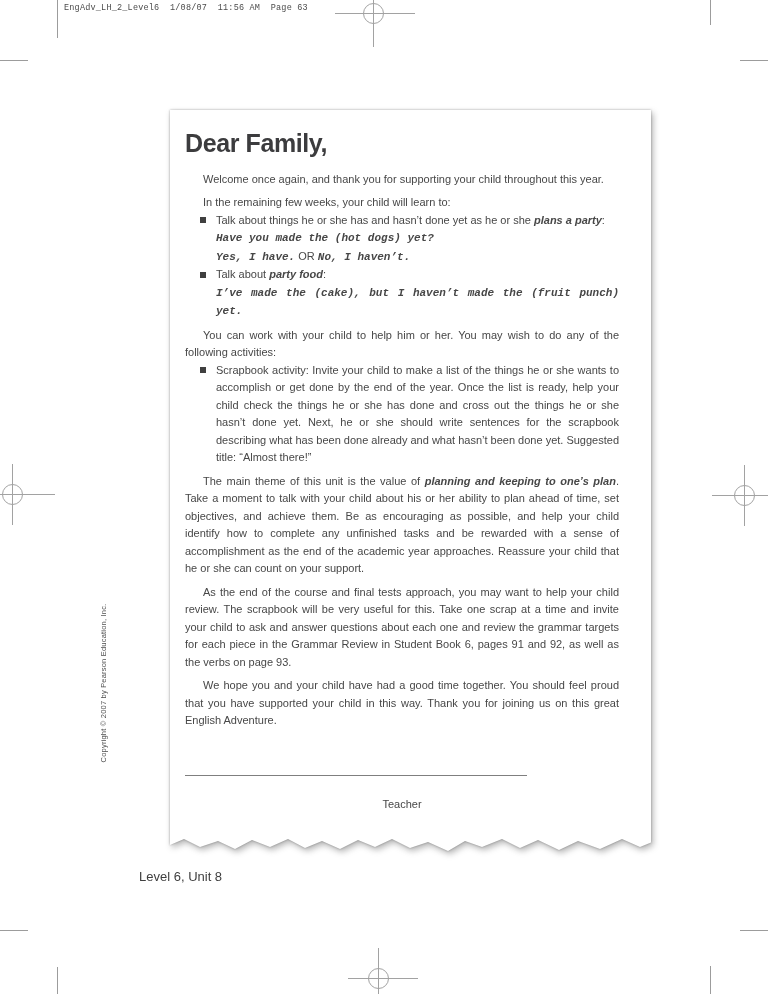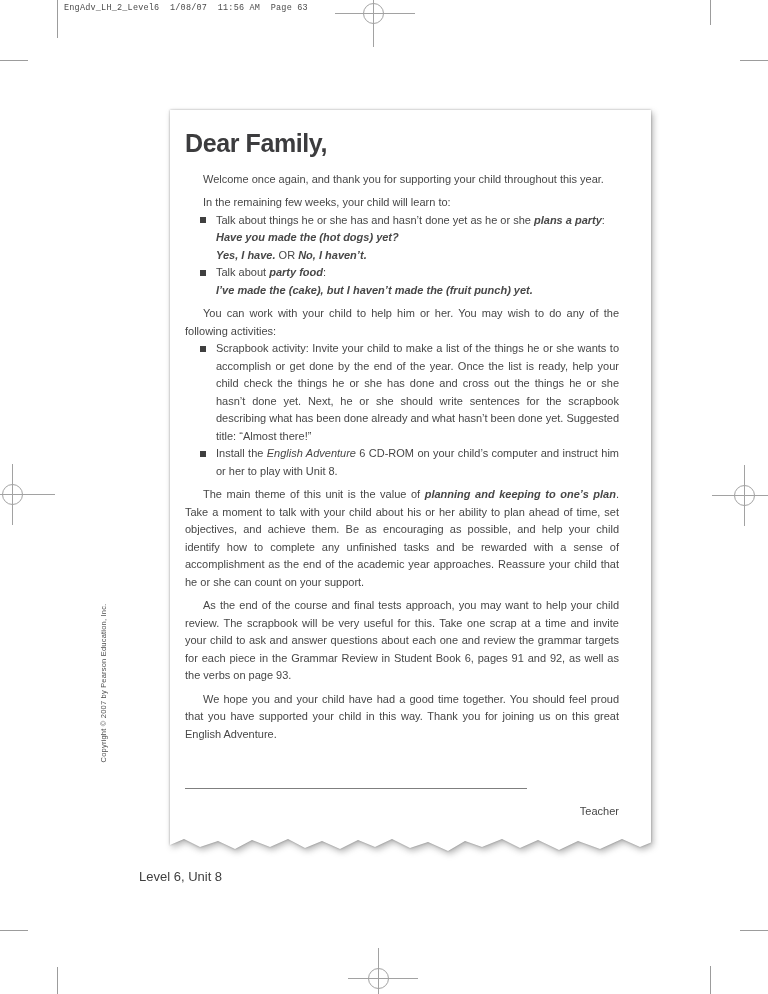--- a/index.html
+++ b/index.html
@@ -43,26 +43,26 @@
     font-size: 11px; line-height: 17.5px; color: #474747;
     text-align: justify;
   }
   .para { margin-top: 6px; text-indent: 18px; }
   .li { margin-top: 0; position: relative; padding-left: 31px; }
   .bullet {
     position: absolute; left: 15px; top: 5.5px;
     width: 6px; height: 6px; background: #3f3f3f;
   }
   .b { font-weight: 700; font-style: italic; }
-  .i { font-style: italic; }
+  .i { font-style: italic; font-family: Liberation Mono, monospace; }
   .sig-line {
     margin-top: 45px; width: 342px; height: 0;
     border-top: 1px solid #7f7f7f;
   }
-  .sig-label { margin-top: 14px; font-size: 11px; color: #474747; text-align: right; }
+  .sig-label { margin-top: 20px; font-size: 11px; color: #474747; text-align: center; }
   .copyright {
     position: absolute; left: 103px; top: 683px;
     transform: translate(-50%,-50%) rotate(-90deg);
     font-size: 7.5px; color: #4f4f4f;
     white-space: nowrap; letter-spacing: 0.2px;
   }
   .footer-label {
     position: absolute; left: 139px; top: 869px;
     font-size: 13px; color: #3f3f3f;
   }
@@ -119,24 +119,20 @@
         </div>
         <div class="li">
           <span class="bullet"></span>
           <div class="li-body"><span>Talk about </span><span class="b">party food</span><span>:</span><div class="example"><span class="b i">I’ve made the (cake), but I haven’t made the (fruit punch) yet.</span></div></div>
         </div>
         <div class="para"><span>You can work with your child to help him or her. You may wish to do any of the following activities:</span></div>
         <div class="li">
           <span class="bullet"></span>
           <div class="li-body"><span>Scrapbook activity: Invite your child to make a list of the things he or she wants to accomplish or get done by the end of the year. Once the list is ready, help your child check the things he or she has done and cross out the things he or she hasn’t done yet. Next, he or she should write sentences for the scrapbook describing what has been done already and what hasn’t been done yet. Suggested title: “Almost there!”</span></div>
         </div>
-        <div class="li">
-          <span class="bullet"></span>
-          <div class="li-body"><span>Install the </span><span class="i">English Adventure</span><span> 6 CD-ROM on your child’s computer and instruct him or her to play with Unit 8.</span></div>
-        </div>
         <div class="para"><span>The main theme of this unit is the value of </span><span class="b">planning and keeping to one’s plan</span><span>. Take a moment to talk with your child about his or her ability to plan ahead of time, set objectives, and achieve them. Be as encouraging as possible, and help your child identify how to complete any unfinished tasks and be rewarded with a sense of accomplishment as the end of the academic year approaches. Reassure your child that he or she can count on your support.</span></div>
         <div class="para"><span>As the end of the course and final tests approach, you may want to help your child review. The scrapbook will be very useful for this. Take one scrap at a time and invite your child to ask and answer questions about each one and review the grammar targets for each piece in the Grammar Review in Student Book 6, pages 91 and 92, as well as the verbs on page 93.</span></div>
         <div class="para"><span>We hope you and your child have had a good time together. You should feel proud that you have supported your child in this way. Thank you for joining us on this great English Adventure.</span></div>
       </div>
     <div class="letter-text">
       <div class="sig-line"></div>
       <div class="sig-label">Teacher</div>
     </div>
   </div>
 </div>

